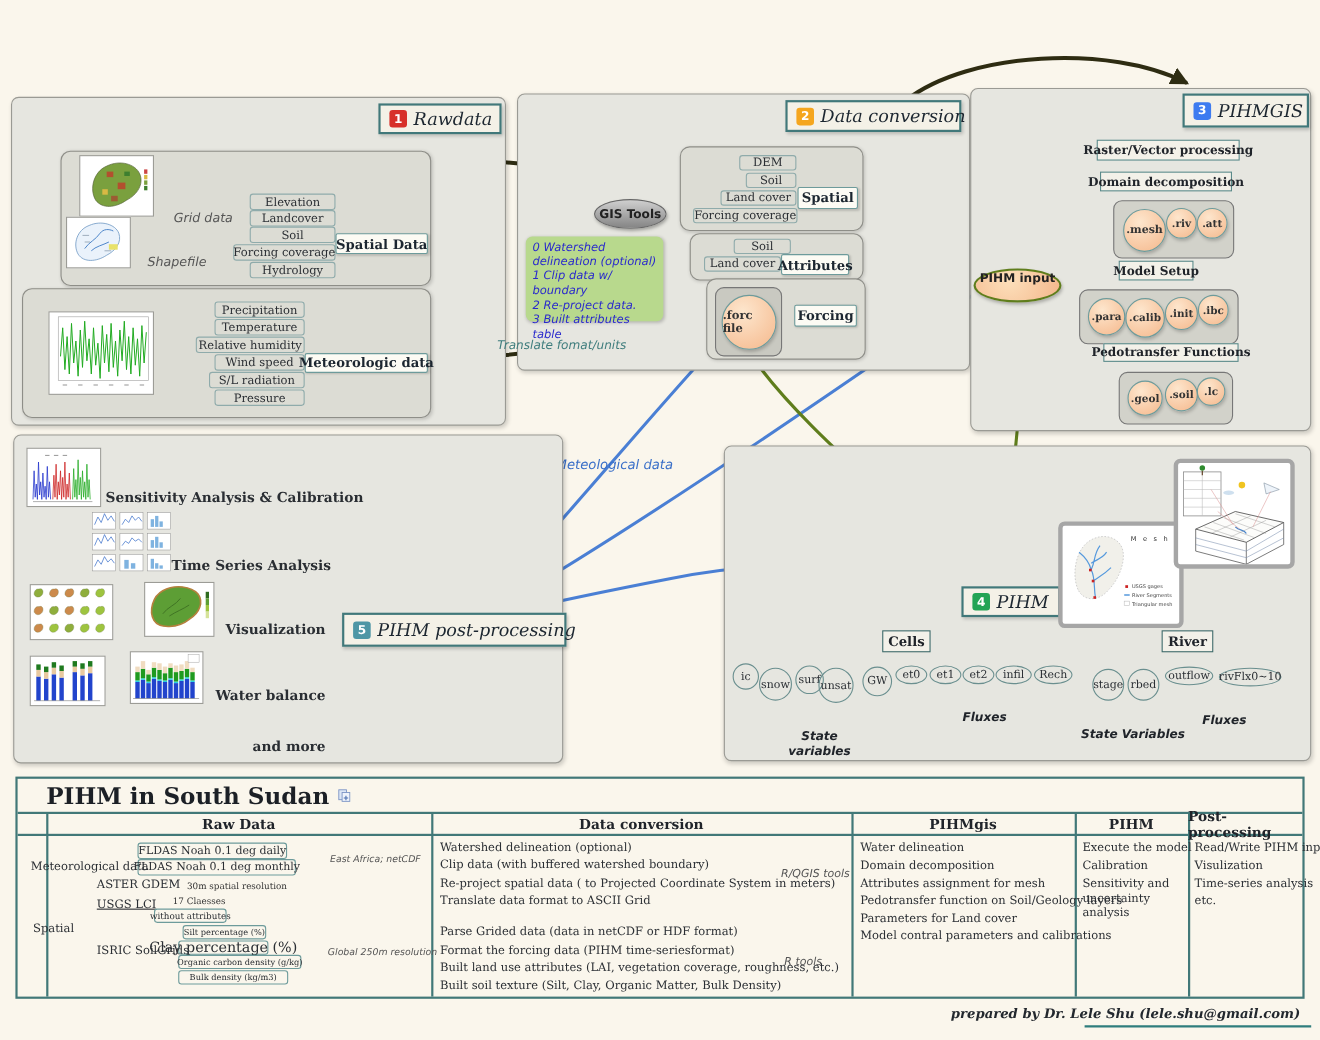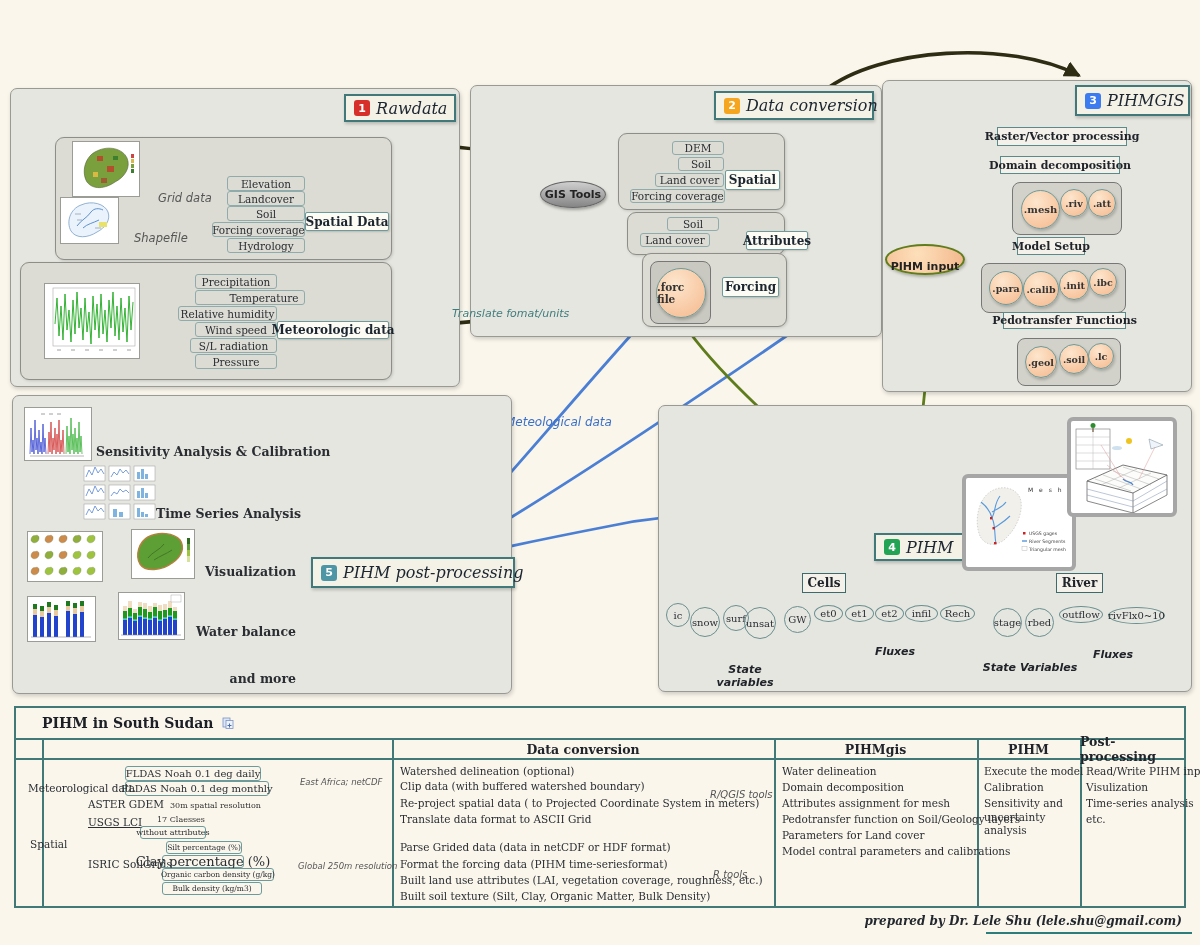--- a/index.html
+++ b/index.html
@@ -170,51 +170,58 @@
 
   <div class="thumb" style="left:44px;top:283px;width:94px;height:74px;">
     <svg width="94" height="74" viewBox="0 0 94 74">
       <rect x="8" y="4" width="82" height="58" fill="#fff" stroke="#aaa" stroke-width="0.6"></rect>
       <polyline fill="none" stroke="#1faa1f" stroke-width="0.9" points="10,40 12,14 14,52 16,22 18,56 20,10 22,46 24,26 26,58 28,16 30,50 32,8 34,44 36,24 38,56 40,14 42,48 44,28 46,60 48,12 50,46 52,20 54,54 56,10 58,50 60,26 62,58 64,16 66,44 68,8 70,52 72,22 74,56 76,14 78,48 80,24 82,58 84,12 86,46 88,18"></polyline>
       <path d="M12,66 h4 M26,66 h4 M40,66 h4 M54,66 h4 M68,66 h4 M82,66 h4" stroke="#888" stroke-width="0.8"></path>
     </svg>
   </div>
 
   <div class="item" style="left:195px;top:274px;width:80px;height:13px;">Precipitation</div>
-  <div class="item" style="left:195px;top:290px;width:80px;height:13px;padding-left:28px;">Temperature</div>
+  <div class="item" style="left:195px;top:290px;width:80px;height:13px;">Temperature</div>
   <div class="item" style="left:178px;top:306px;width:97px;height:13px;">Relative humidity</div>
   <div class="item" style="left:195px;top:322px;width:80px;height:13px;">Wind speed</div>
   <div class="item" style="left:190px;top:338px;width:85px;height:13px;">S/L radiation</div>
   <div class="item" style="left:195px;top:354px;width:80px;height:13px;">Pressure</div>
   <div class="tag" style="left:277px;top:321px;width:110px;height:16px;">Meteorologic data</div>
 
   <div class="bigbox" style="left:470px;top:85px;width:410px;height:250px;"></div>
   <div class="titlebox" style="left:714px;top:91px;width:140px;height:25px;">
     <span class="badge" style="background:#f5a61e;">2</span>
     <span class="tt">Data conversion</span>
   </div>
 
   <div class="abs" style="left:540px;top:181px;width:64px;height:25px;border-radius:50%;
               background:linear-gradient(#cfcfcf,#858585);border:1px solid #666;
               display:flex;align-items:center;justify-content:center;box-shadow:1px 2px 3px rgba(0,0,0,.3);">
     <span style="font:bold 11px 'DejaVu Sans',sans-serif;color:#222;">GIS Tools</span>
   </div>
 
+  <div class="abs" style="left:478px;top:215px;width:125px;height:77px;background:#b8d98d;border-radius:6px;
+              padding:4px 6px;box-sizing:border-box;box-shadow:1px 1px 3px rgba(0,0,0,.2);">
+    <div class="hand" style="font-size:10.5px;color:#2a2acc;line-height:1.25;">0 Watershed delineation (optional)</div>
+    <div class="hand" style="font-size:10.5px;color:#2a2acc;line-height:1.25;">1 Clip data w/ boundary</div>
+    <div class="hand" style="font-size:10.5px;color:#2a2acc;line-height:1.25;">2 Re-project data.</div>
+    <div class="hand" style="font-size:10.5px;color:#2a2acc;line-height:1.25;">3 Built attributes table</div>
+  </div>
 
   <div class="subbox" style="left:618px;top:133px;width:165px;height:75px;"></div>
   <div class="item" style="left:672px;top:141px;width:50px;height:12px;">DEM</div>
   <div class="item" style="left:678px;top:157px;width:44px;height:12px;">Soil</div>
   <div class="item" style="left:655px;top:173px;width:67px;height:12px;">Land cover</div>
   <div class="item" style="left:630px;top:189px;width:93px;height:12px;">Forcing coverage</div>
   <div class="tag" style="left:725px;top:170px;width:53px;height:18px;">Spatial</div>
 
   <div class="subbox" style="left:627px;top:212px;width:156px;height:41px;"></div>
   <div class="item" style="left:667px;top:217px;width:50px;height:12px;">Soil</div>
   <div class="item" style="left:640px;top:233px;width:68px;height:12px;">Land cover</div>
-  <div class="tag" style="left:710px;top:231px;width:60px;height:17px;margin-left:36px;">Attributes</div>
+  <div class="tag" style="left:710px;top:231px;width:60px;height:17px;">Attributes</div>
 
   <div class="subbox" style="left:642px;top:253px;width:143px;height:72px;"></div>
   <div class="darkbox" style="left:650px;top:261px;width:59px;height:61px;"></div>
   <div class="filecirc" style="left:656px;top:268px;width:48px;height:48px;font-size:10.5px;">
     <span>.forc file</span>
   </div>
   <div class="tag" style="left:722px;top:277px;width:55px;height:18px;">Forcing</div>
 
   <div class="alabel hand" style="left:452px;top:307px;color:#3f7d7d;font-size:11px;">Translate fomat/units</div>
 
@@ -262,21 +269,21 @@
     </div>
   <div class="filecirc" style="left:1059px;top:344px;width:28px;height:28px;font-size:9.5px;">
       <span>.soil</span>
     </div>
   <div class="filecirc" style="left:1088px;top:343px;width:24px;height:24px;font-size:9.5px;">
       <span>.lc</span>
     </div>
 
   <div class="abs" style="left:885px;top:244px;width:76px;height:27px;border-radius:50%;
               background:radial-gradient(circle at 40% 30%,#fde0bb,#f3b68b);border:2px solid #5f7d1c;
-              display:flex;align-items:flex-end;justify-content:center;box-shadow:1px 2px 3px rgba(0,0,0,.25);">
+              display:flex;align-items:flex-start;justify-content:center;box-shadow:1px 2px 3px rgba(0,0,0,.25);">
     <span style="font:bold 11px 'DejaVu Sans',sans-serif;color:#222;">PIHM input</span>
   </div>
 
   <div class="alabel" style="left:505px;top:415px;color:#3a6fc8;">Meteological data</div>
   <div class="alabel" style="left:658px;top:406px;color:#3a6fc8;">Model structure</div>
   <div class="alabel" style="left:776px;top:406px;color:#6b8b23;">Forcing Input</div>
   <div class="alabel" style="left:843px;top:418px;color:#6b8b23;">Model Input</div>
   <div class="alabel" style="left:672px;top:507px;color:#3a6fc8;">PIHM output</div>
 
   <div class="bigbox" style="left:658px;top:405px;width:532px;height:285px;"></div>
@@ -543,39 +550,40 @@
 
   <div class="caption" style="left:96px;top:444px;width:200px;">Sensitivity Analysis &amp; Calibration</div>
   <div class="caption" style="left:156px;top:506px;width:140px;">Time Series Analysis</div>
   <div class="caption" style="left:196px;top:564px;width:100px;">Visualization</div>
   <div class="caption" style="left:186px;top:624px;width:110px;">Water balance</div>
   <div class="caption" style="left:206px;top:671px;width:90px;">and more</div>
 
   <div class="abs" style="left:14px;top:706px;width:1172px;height:202px;border:2px solid #417878;box-sizing:border-box;background:#faf6ec;">
 
     <div class="abs" style="left:0;top:0;width:1168px;height:32px;border-bottom:2px solid #417878;display:flex;align-items:center;padding-left:26px;gap:8px;box-sizing:border-box;">
-      <span style="font-weight:bold;font-size:14px;color:#1c2026;">PIHM in South Sudan</span>
+      <span style="font-weight:bold;font-size:21px;color:#1c2026;">PIHM in South Sudan</span>
       <span style="display:inline-block;">
         <svg width="12" height="12" viewBox="0 0 12 12">
             <rect x="1" y="1" width="7" height="9" fill="#dce6f5" stroke="#7a93c4" stroke-width="0.8"></rect>
             <rect x="4" y="3.5" width="7" height="8" fill="#eef3fb" stroke="#7a93c4" stroke-width="0.8"></rect>
             <path d="M7.5,6.5 v4 M5.5,8.5 h4" stroke="#4a6fb0" stroke-width="1"></path>
           </svg>
       </span>
     </div>
 
     <div class="abs" style="left:0;top:32px;width:1168px;height:166px;">
       <div class="abs" style="left:26px;top:0;width:0;height:166px;border-left:2px solid #417878;"></div>
       <div class="abs" style="left:376px;top:0;width:0;height:166px;border-left:2px solid #417878;"></div>
       <div class="abs" style="left:758px;top:0;width:0;height:166px;border-left:2px solid #417878;"></div>
       <div class="abs" style="left:961px;top:0;width:0;height:166px;border-left:2px solid #417878;"></div>
       <div class="abs" style="left:1064px;top:0;width:0;height:166px;border-left:2px solid #417878;"></div>
       <div class="abs" style="left:0;top:18px;width:1168px;height:0;border-top:2px solid #417878;"></div>
     </div>
 
+    <div class="abs" style="left:26px;top:32px;width:350px;height:18px;font-weight:bold;font-size:12.5px;display:flex;align-items:center;justify-content:center;">Raw Data</div>
     <div class="abs" style="left:376px;top:32px;width:382px;height:18px;font-weight:bold;font-size:12.5px;display:flex;align-items:center;justify-content:center;">Data conversion</div>
     <div class="abs" style="left:758px;top:32px;width:203px;height:18px;font-weight:bold;font-size:12.5px;display:flex;align-items:center;justify-content:center;">PIHMgis</div>
     <div class="abs" style="left:961px;top:32px;width:103px;height:18px;font-weight:bold;font-size:12.5px;display:flex;align-items:center;justify-content:center;">PIHM</div>
     <div class="abs" style="left:1064px;top:32px;width:104px;height:18px;font-weight:bold;font-size:12.5px;display:flex;align-items:center;justify-content:center;">Post-processing</div>
   </div>
 
   <div class="tcell" style="left:28px;top:782px;">Meteorological data</div>
   <div class="titem" style="left:125px;top:766px;width:134px;height:13px;">FLDAS Noah 0.1 deg daily</div>
   <div class="titem" style="left:125px;top:781px;width:142px;height:13px;">FLDAS Noah 0.1 deg monthly</div>
   <div class="smallnote" style="left:300px;top:777px;">East Africa; netCDF</div>

